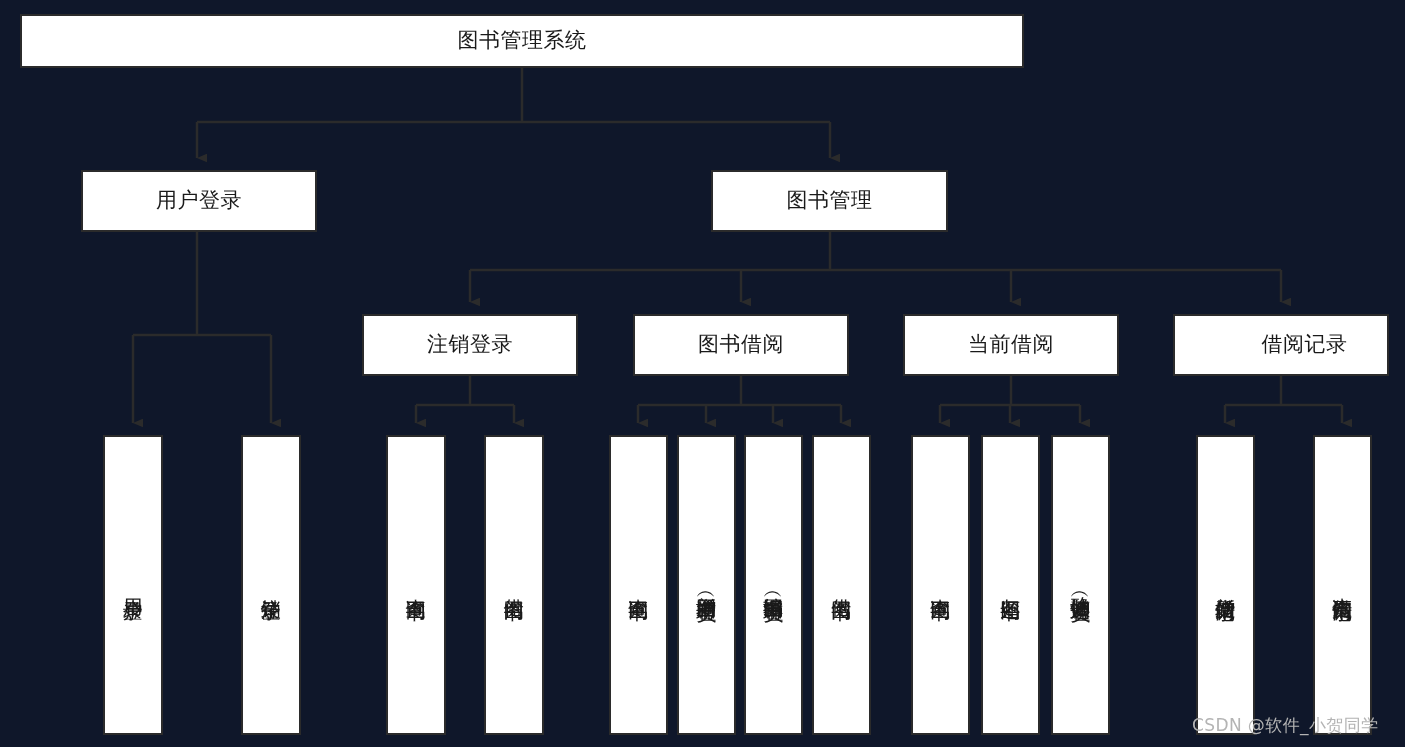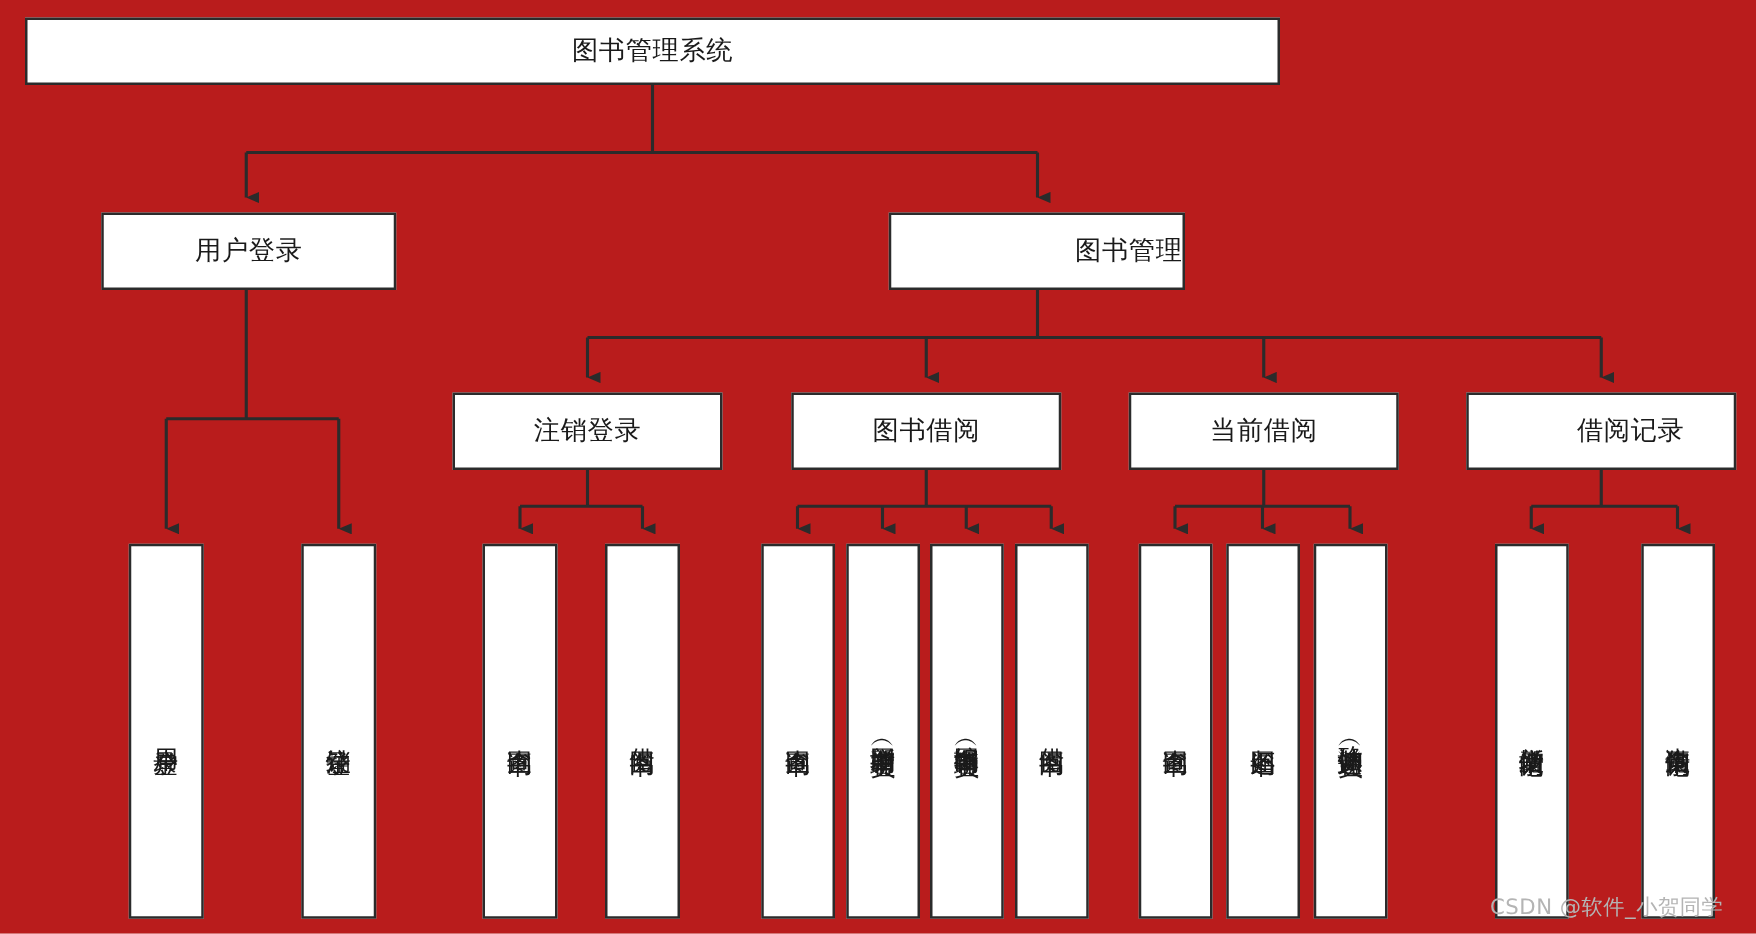--- a/index.html
+++ b/index.html
@@ -7,21 +7,21 @@
     padding: 0;
     background: #ffffff;
   }
   body {
     font-family: "DejaVu Sans", "Liberation Sans", sans-serif;
   }
   #diagram-root {
     position: relative;
     width: 1405px;
     height: 747px;
-    background: #b91c1c;
+    background: #0f172a;
     overflow: hidden;
   }
   #diagram-svg {
     position: absolute;
     left: 0;
     top: 0;
     width: 1405px;
     height: 747px;
   }
   .node-box {
@@ -122,21 +122,21 @@
     </g>
   </svg>
 
   <div class="node-box" style="left:20px; top:14px; width:1004px; height:54px;">
     <span class="node-label-h">图书管理系统</span>
   </div>
 
   <div class="node-box" style="left:81px; top:170px; width:236px; height:62px;">
     <span class="node-label-h">用户登录</span>
   </div>
-  <div class="node-box" style="left:711px; top:170px; width:237px; height:62px;justify-content:flex-end;">
+  <div class="node-box" style="left:711px; top:170px; width:237px; height:62px;">
     <span class="node-label-h">图书管理</span>
   </div>
 
   <div class="node-box" style="left:362px; top:314px; width:216px; height:62px;">
     <span class="node-label-h">注销登录</span>
   </div>
   <div class="node-box" style="left:903px; top:314px; width:216px; height:62px;">
     <span class="node-label-h">当前借阅</span>
   </div>
   <div class="node-box" style="left:633px; top:314px; width:216px; height:62px;">

